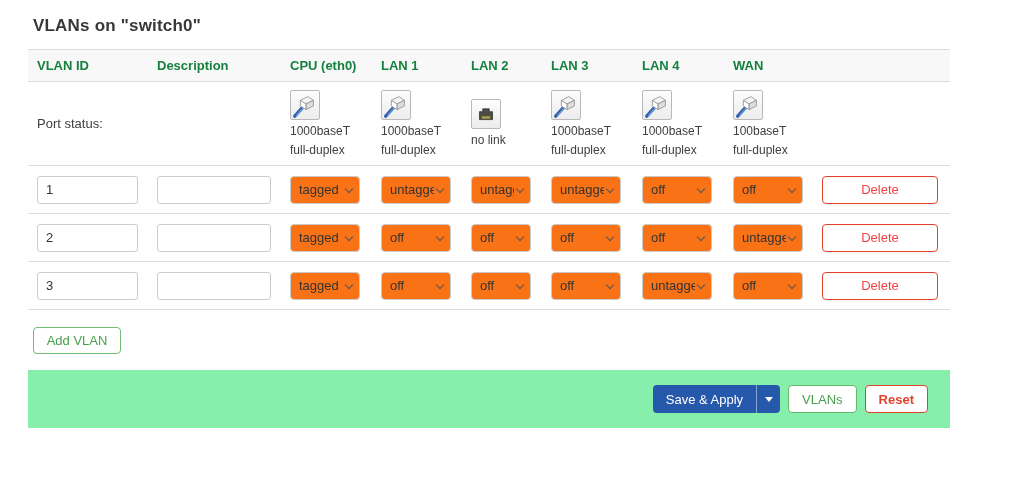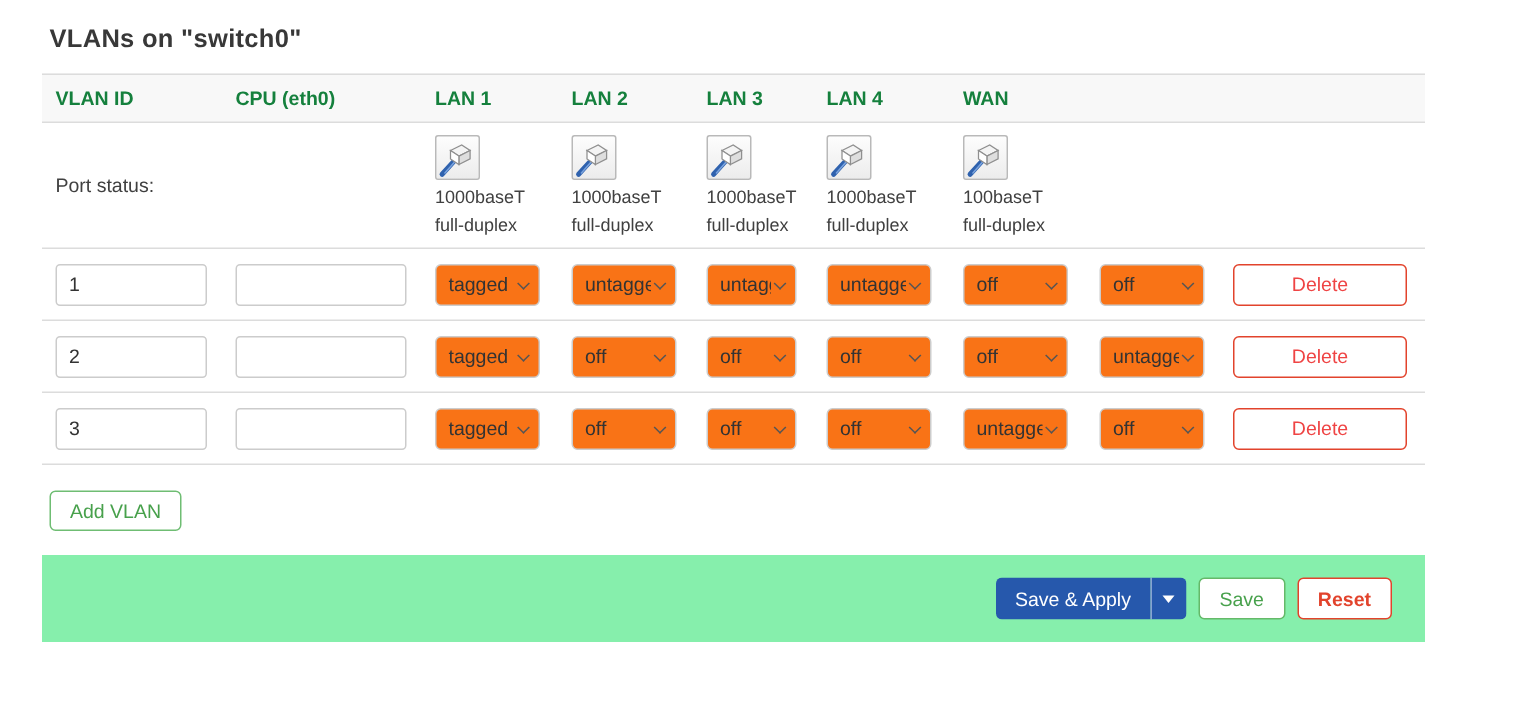--- a/index.html
+++ b/index.html
@@ -77,20 +77,21 @@
 
 <div class="page">
   <div class="content">
 
     <div class="title">VLANs on "switch0"</div>
 
     <div class="vtable">
 
       <div class="trow thead">
         <div class="cell">VLAN ID</div>
+        <div class="cell">Description</div>
         <div class="cell">CPU (eth0)</div>
         <div class="cell">LAN 1</div>
         <div class="cell">LAN 2</div>
         <div class="cell">LAN 3</div>
         <div class="cell">LAN 4</div>
         <div class="cell">WAN</div>
         <div class="cell"></div>
       </div>
 
       <div class="trow portrow">
@@ -109,20 +110,28 @@
               <svg width="30" height="30" viewBox="0 0 30 30">
                 <use href="#plug"></use>
               </svg>
             </span>
           <span class="portspeed">1000baseT</span>
           <span class="portspeed">full-duplex</span>
         </div>
         <div class="cell portcell">
           <span class="porticon">
               <svg width="30" height="30" viewBox="0 0 30 30">
+                <use href="#socket"></use>
+              </svg>
+            </span>
+          <span class="portspeed">no link</span>
+        </div>
+        <div class="cell portcell">
+          <span class="porticon">
+              <svg width="30" height="30" viewBox="0 0 30 30">
                 <use href="#plug"></use>
               </svg>
             </span>
           <span class="portspeed">1000baseT</span>
           <span class="portspeed">full-duplex</span>
         </div>
         <div class="cell portcell">
           <span class="porticon">
               <svg width="30" height="30" viewBox="0 0 30 30">
                 <use href="#plug"></use>
@@ -185,18 +194,18 @@
       <button class="btn-add">Add VLAN</button>
     </div>
 
     <div class="footer">
       <span class="split">
         <button class="btn-apply">Save &amp; Apply</button>
         <button class="btn-apply-caret">
             <span class="caret"></span>
           </button>
       </span>
-      <button class="btn-save">Save</button>
+      <button class="btn-save">VLANs</button>
       <button class="btn-reset">Reset</button>
     </div>
 
   </div>
 </div>
 
 </body></html>

